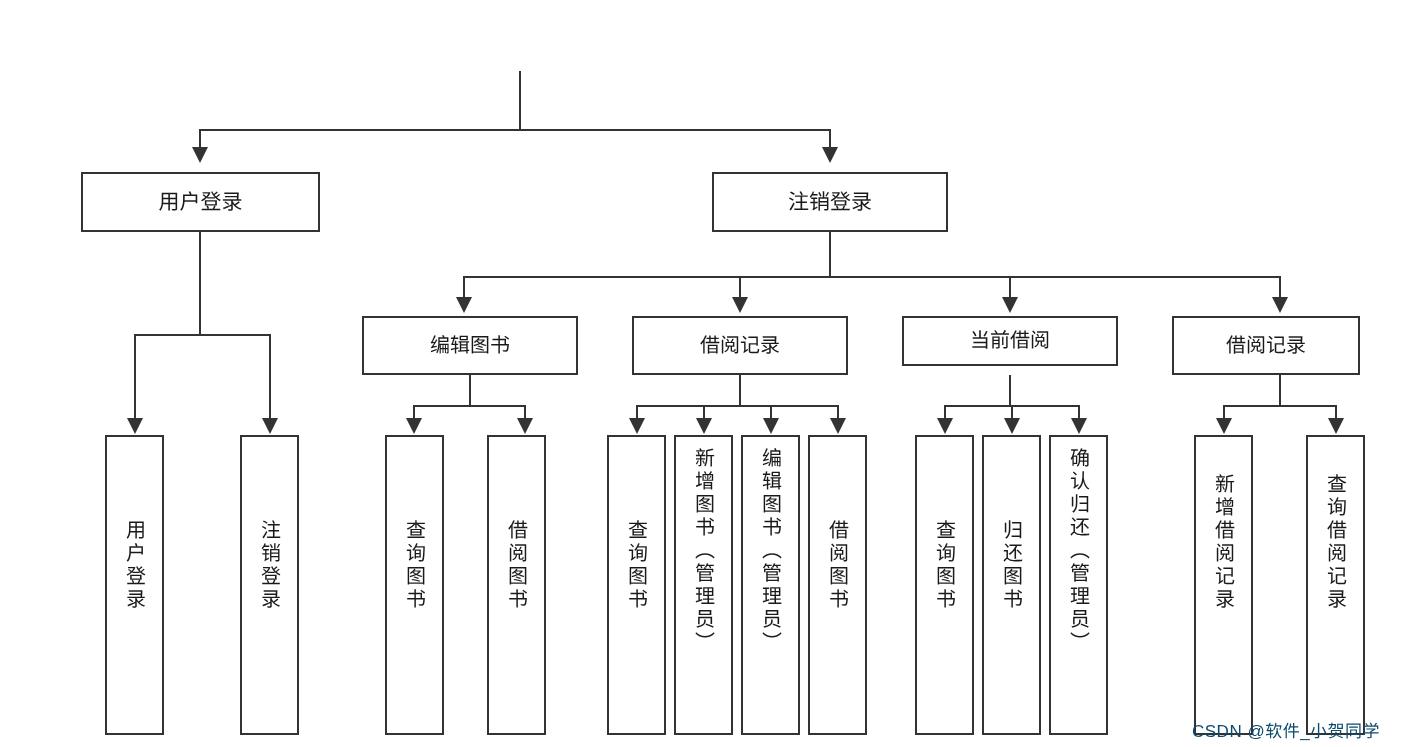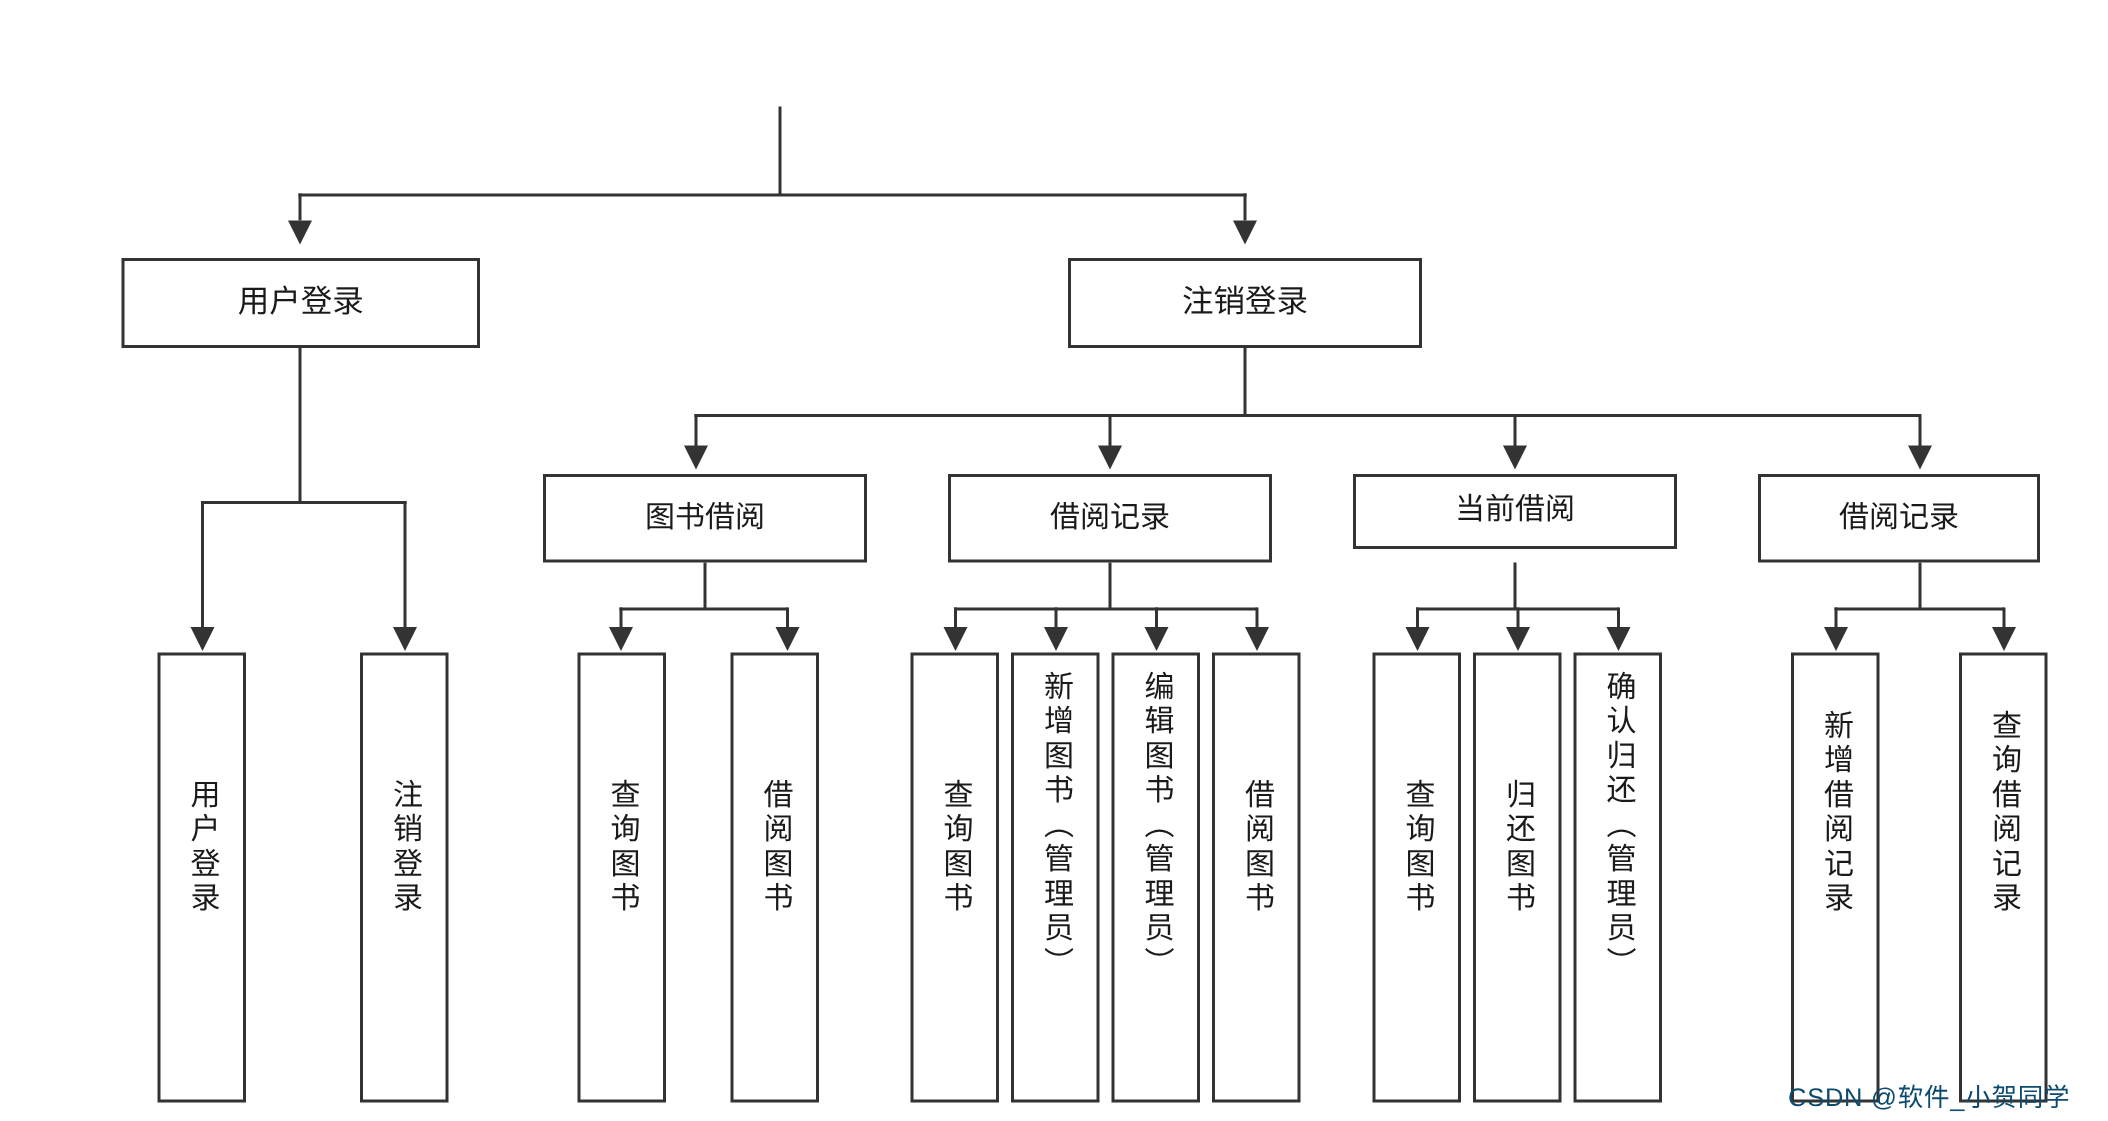--- a/index.html
+++ b/index.html
@@ -113,21 +113,21 @@
   <div class="vline" style="left:463px; top:276px; height:22px;"></div>
   <div class="vline" style="left:739px; top:276px; height:22px;"></div>
   <div class="vline" style="left:1009px; top:276px; height:22px;"></div>
   <div class="vline" style="left:1279px; top:276px; height:22px;"></div>
   <div class="arrow" style="left:456px; top:297px;"></div>
   <div class="arrow" style="left:732px; top:297px;"></div>
   <div class="arrow" style="left:1002px; top:297px;"></div>
   <div class="arrow" style="left:1272px; top:297px;"></div>
 
   <div class="node lvl3" style="left:362px; top:316px; width:216px; height:59px;">
-    <span>图书借阅</span>
+    <span>编辑图书</span>
   </div>
   <div class="node lvl3" style="left:632px; top:316px; width:216px; height:59px;">
     <span>借阅记录</span>
   </div>
   <div class="node lvl3" style="left:902px; top:316px; width:216px; height:50px;">
     <span>当前借阅</span>
   </div>
   <div class="node lvl3" style="left:1172px; top:316px; width:188px; height:59px;">
     <span>借阅记录</span>
   </div>

